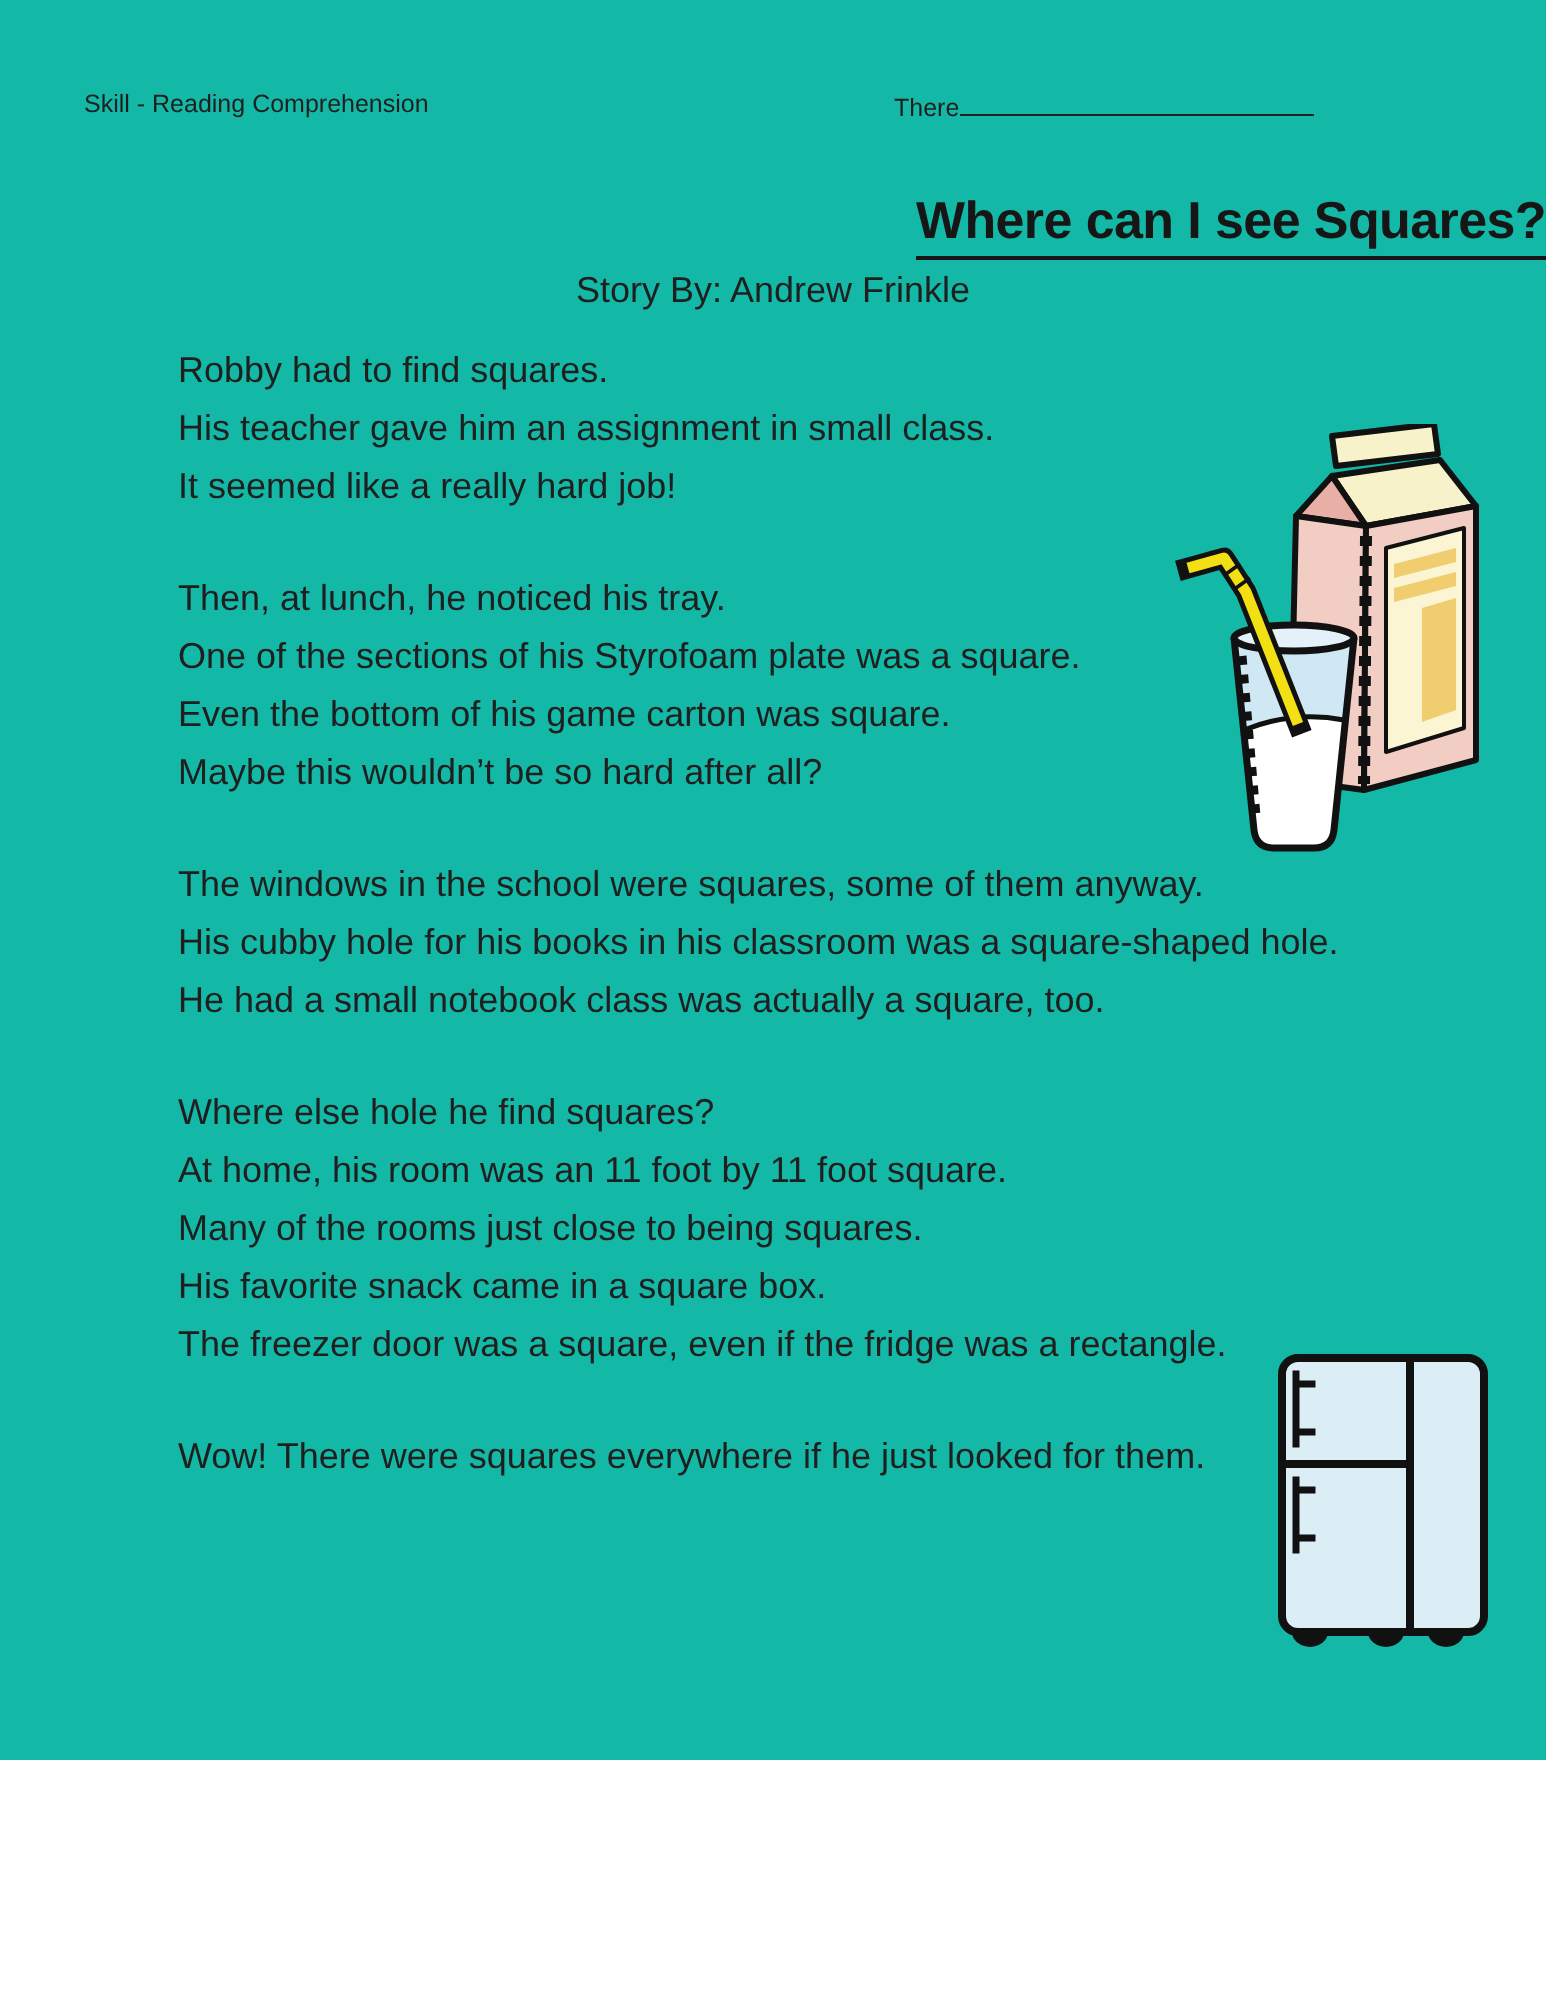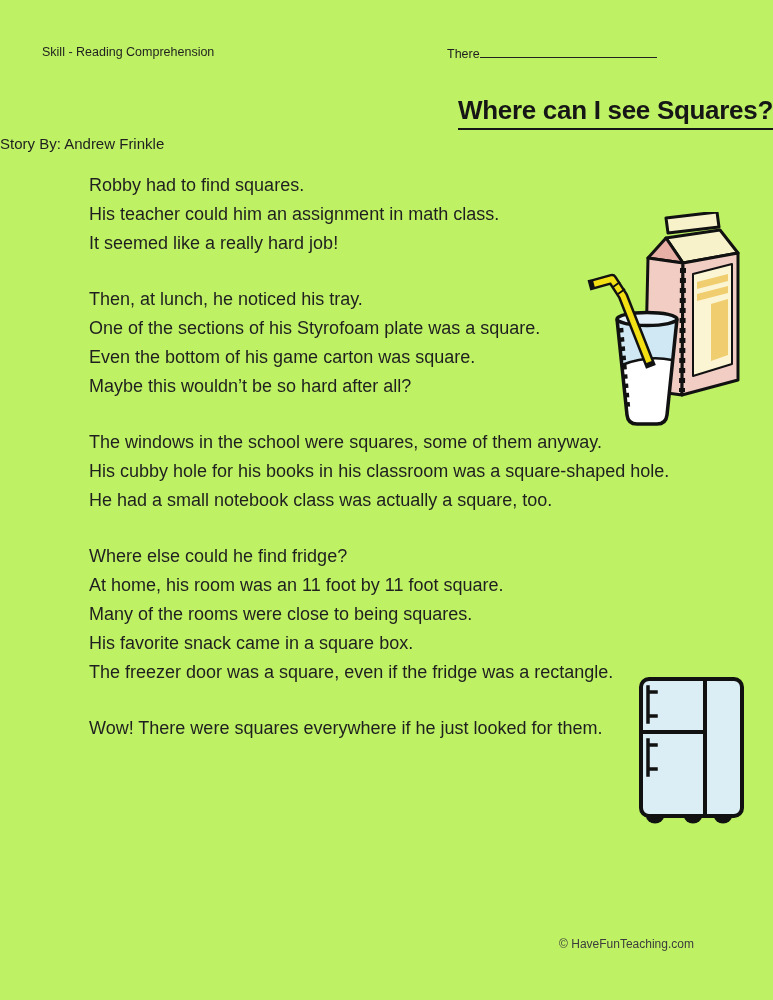--- a/index.html
+++ b/index.html
@@ -1,20 +1,20 @@
 <!DOCTYPE html>
 <html><head>
 <meta charset="utf-8">
 <style>
   html, body { margin: 0; padding: 0; background: #ffffff; }
   .page {
     position: relative;
     width: 773px;
-    height: 1000px;
-    background: #bef264;
+    height: 880px;
+    background: #14b8a6;
     font-family: "Liberation Sans", sans-serif;
     color: #1f1f1f;
     overflow: hidden;
   }
   .hdr-skill {
     position: absolute;
     left: 42px; top: 45px;
     font-size: 12.5px;
   }
   .hdr-name {
@@ -41,21 +41,22 @@
     font-weight: bold;
     letter-spacing: -0.3px;
     color: #161616;
     border-bottom: 2.5px solid #161616;
     padding-bottom: 2px;
   }
   .byline-row {
     position: absolute;
     left: 0; top: 135px;
     width: 100%;
-    font-size: 15px;
+    text-align: center;
+    font-size: 18px;
   }
   .story {
     position: absolute;
     left: 89px; top: 171px;
     width: 650px;
   }
   .story p.para { margin: 0 0 27px 0; padding: 0; }
   .story .line {
     display: block;
     height: 29px;
@@ -94,38 +95,38 @@
 
   <div class="title-row">
     <span class="title">Where can I see Squares?</span>
   </div>
 
   <div class="byline-row">Story By: Andrew Frinkle</div>
 
   <div class="story">
       <p class="para">
         <span class="line">Robby had to find squares.</span>
-        <span class="line">His teacher could him an assignment in math class.</span>
+        <span class="line">His teacher gave him an assignment in small class.</span>
         <span class="line">It seemed like a really hard job!</span>
       </p>
       <p class="para">
         <span class="line">Then, at lunch, he noticed his tray.</span>
         <span class="line">One of the sections of his Styrofoam plate was a square.</span>
         <span class="line">Even the bottom of his game carton was square.</span>
         <span class="line">Maybe this wouldn’t be so hard after all?</span>
       </p>
       <p class="para">
         <span class="line">The windows in the school were squares, some of them anyway.</span>
         <span class="line">His cubby hole for his books in his classroom was a square-shaped hole.</span>
         <span class="line">He had a small notebook class was actually a square, too.</span>
       </p>
       <p class="para">
-        <span class="line">Where else could he find fridge?</span>
+        <span class="line">Where else hole he find squares?</span>
         <span class="line">At home, his room was an 11 foot by 11 foot square.</span>
-        <span class="line">Many of the rooms were close to being squares.</span>
+        <span class="line">Many of the rooms just close to being squares.</span>
         <span class="line">His favorite snack came in a square box.</span>
         <span class="line">The freezer door was a square, even if the fridge was a rectangle.</span>
       </p>
       <p class="para">
         <span class="line">Wow! There were squares everywhere if he just looked for them.</span>
       </p>
     </div>
 
   <div class="milk-illo">
     <svg viewBox="0 0 160 220" xmlns="http://www.w3.org/2000/svg">

